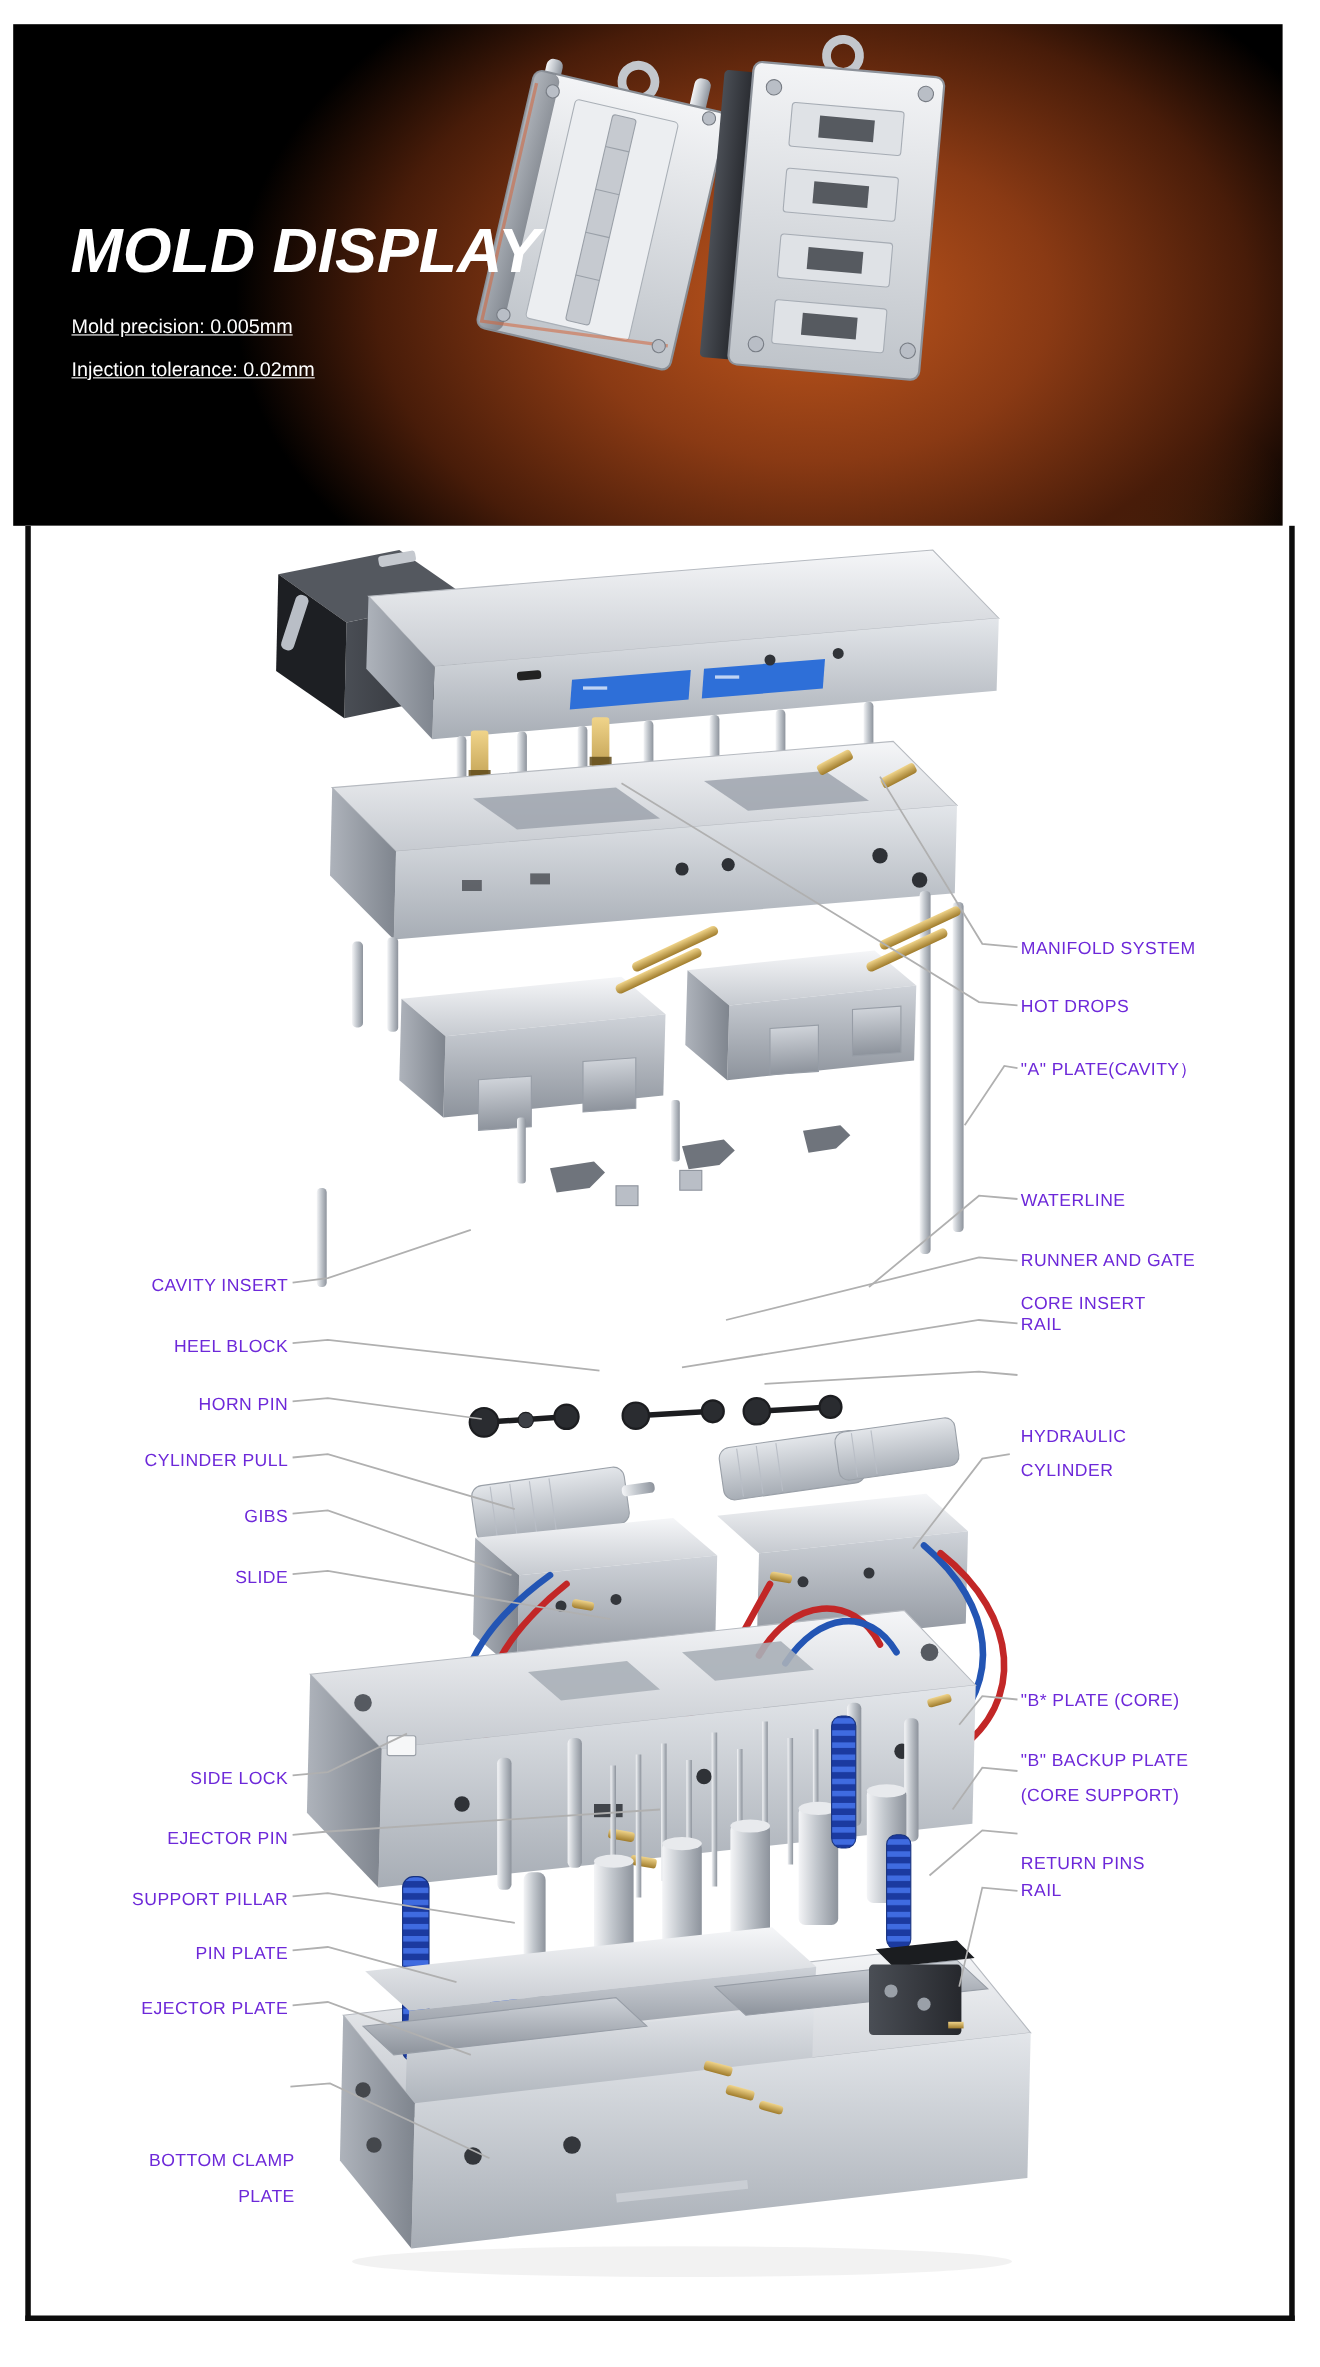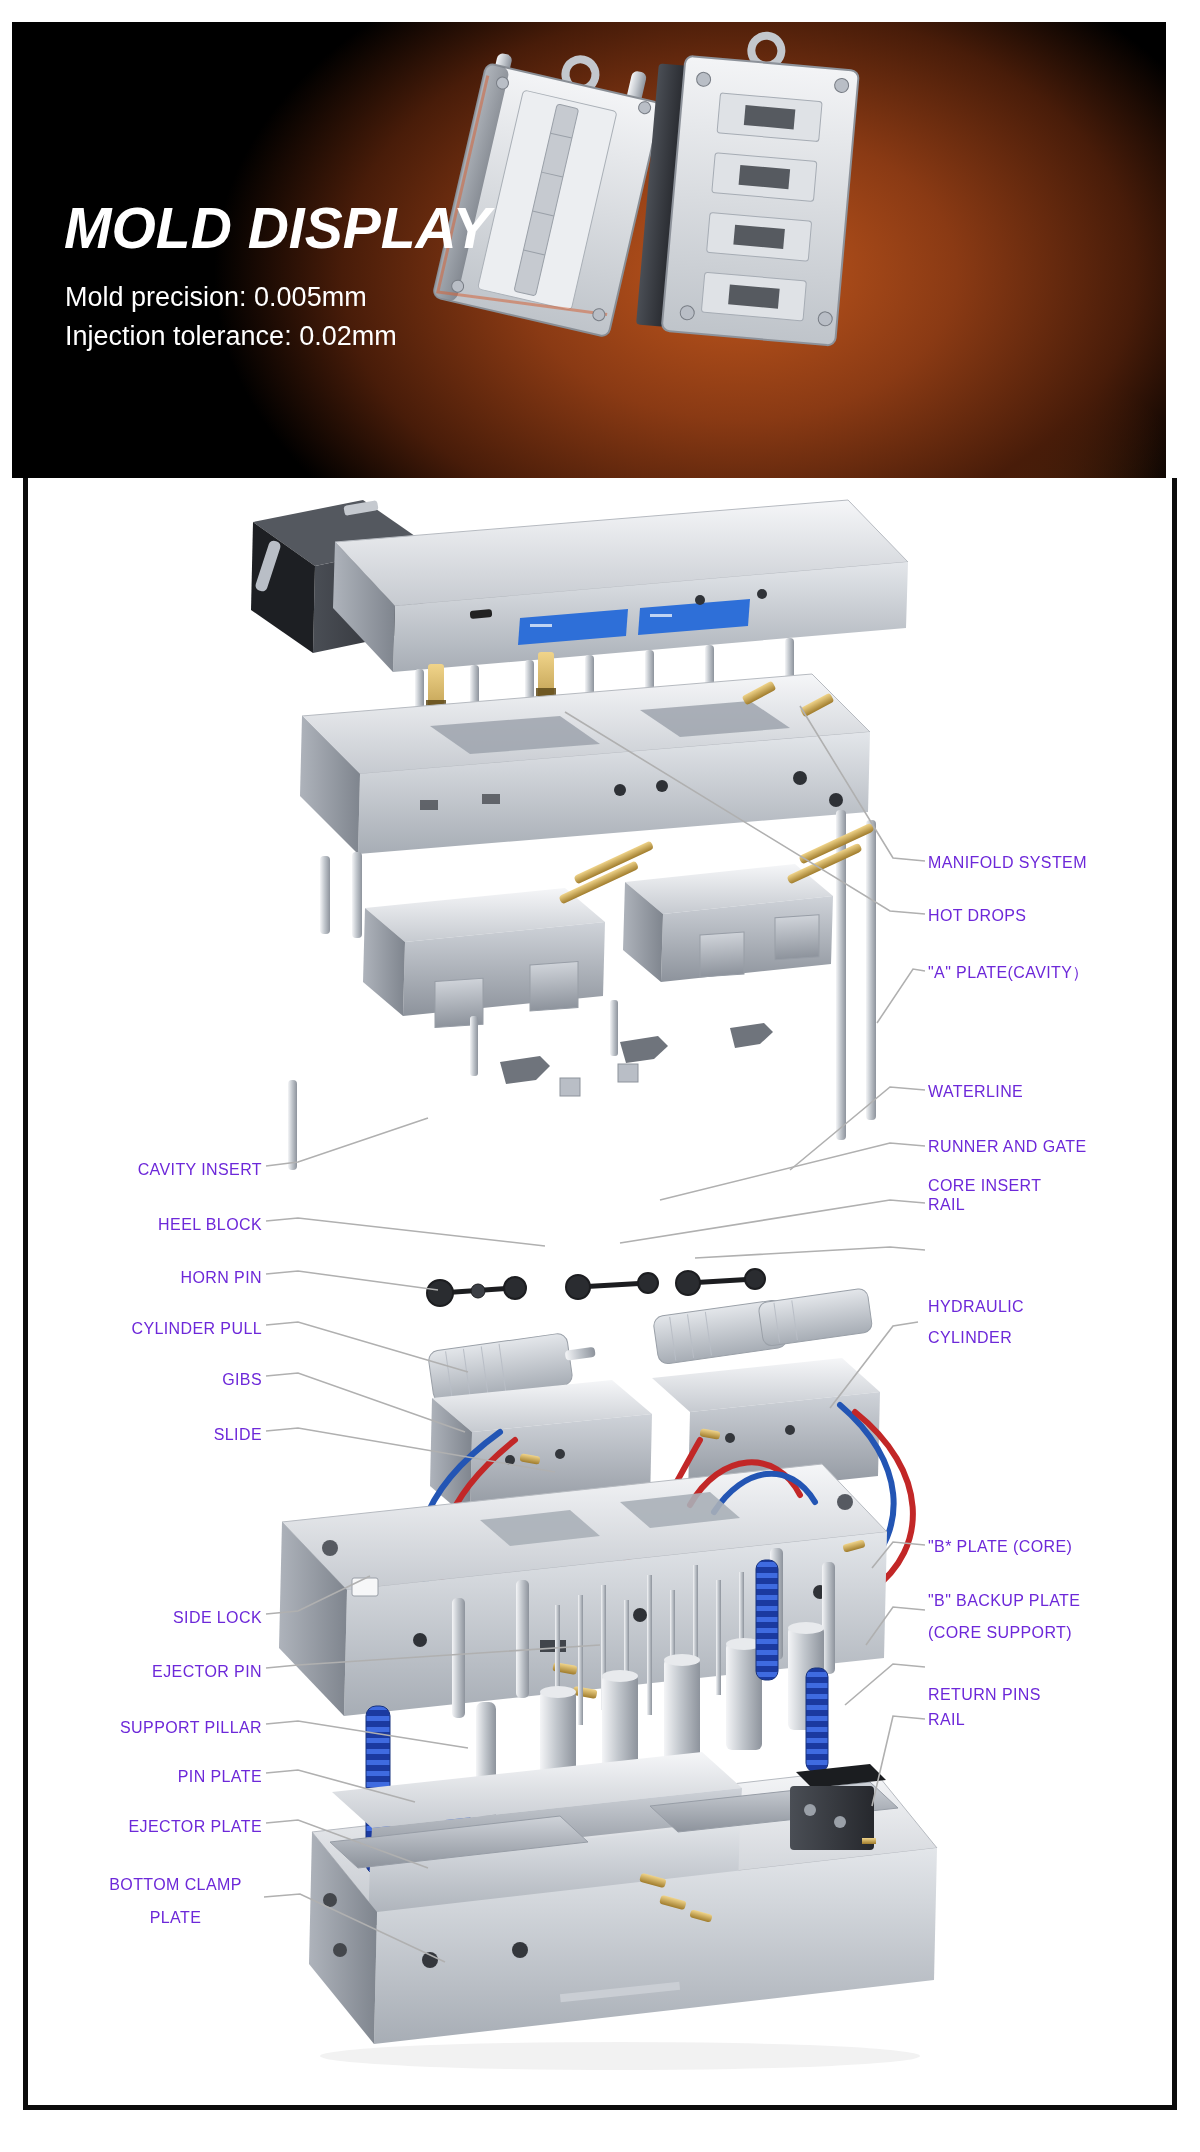--- a/index.html
+++ b/index.html
@@ -8,21 +8,21 @@
 
   
   .hero{position:absolute;left:12px;top:22px;width:1154px;height:456px;
         background:
           radial-gradient(ellipse 640px 430px at 63% 55%, #c0571d 0%, #8a3a14 34%, #481c09 62%, rgba(0,0,0,0) 82%),
           radial-gradient(ellipse 420px 260px at 78% 108%, #7a3a12 0%, rgba(0,0,0,0) 70%),
           #000;
         overflow:hidden;}
   .hero-title{position:absolute;left:52px;top:178px;font-size:57px;line-height:57px;
         font-weight:bold;font-style:italic;color:#fff;letter-spacing:0px;white-space:nowrap;}
-  .hero-specs{position:absolute;left:53px;top:256px;font-size:27px;line-height:39px;color:#fff;}
+  .hero-specs{position:absolute;left:53px;top:256px;font-size:18px;line-height:39px;color:#fff;text-decoration:underline;}
   .hero-art{position:absolute;left:0;top:0;width:1154px;height:456px;}
 
   
   .panel{position:absolute;left:23px;top:478px;width:1154px;height:1632px;
          background:#fff;border:5px solid #0c0c0c;border-top:none;box-sizing:border-box;}
   .diagram-svg{position:absolute;left:0;top:0;width:1200px;height:2152px;pointer-events:none;}
 
   
   .lbl{position:absolute;font-size:16px;line-height:30px;color:#6d28d9;letter-spacing:.4px;}
   .lbl-r{left:928px;white-space:nowrap;}
@@ -429,15 +429,15 @@
   <div class="lbl lbl-l" style="top:1210px">HEEL BLOCK</div>
   <div class="lbl lbl-l" style="top:1263px">HORN PIN</div>
   <div class="lbl lbl-l" style="top:1314px">CYLINDER PULL</div>
   <div class="lbl lbl-l" style="top:1365px">GIBS</div>
   <div class="lbl lbl-l" style="top:1420px">SLIDE</div>
   <div class="lbl lbl-l" style="top:1603px">SIDE LOCK</div>
   <div class="lbl lbl-l" style="top:1657px">EJECTOR PIN</div>
   <div class="lbl lbl-l" style="top:1713px">SUPPORT PILLAR</div>
   <div class="lbl lbl-l" style="top:1762px">PIN PLATE</div>
   <div class="lbl lbl-l" style="top:1812px">EJECTOR PLATE</div>
-  <div class="lbl wrap2" style="left:83px;top:1868px;width:185px;line-height:33px;text-align:center">BOTTOM CLAMP PLATE</div>
+  <div class="lbl wrap2" style="left:83px;top:1948px;width:185px;line-height:33px;text-align:right">BOTTOM CLAMP PLATE</div>
 
 </div>
 
 </body></html>

